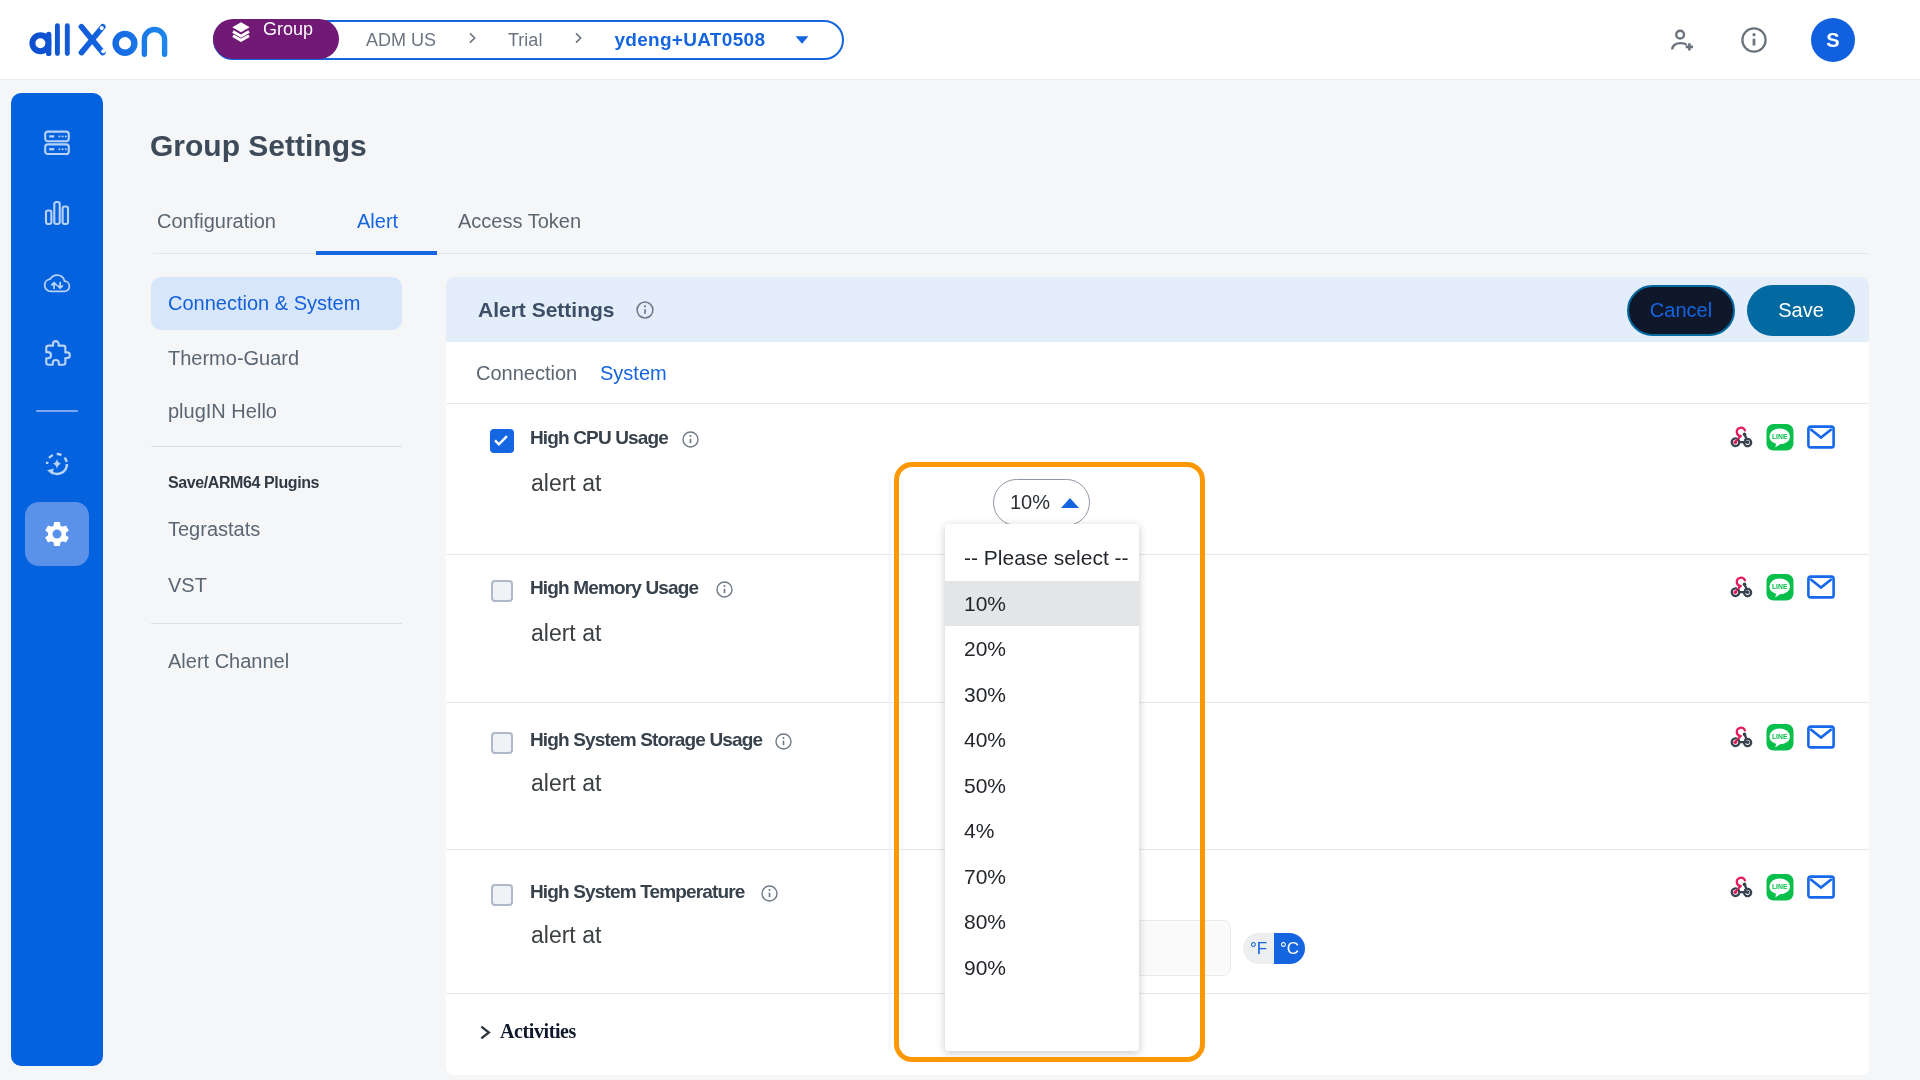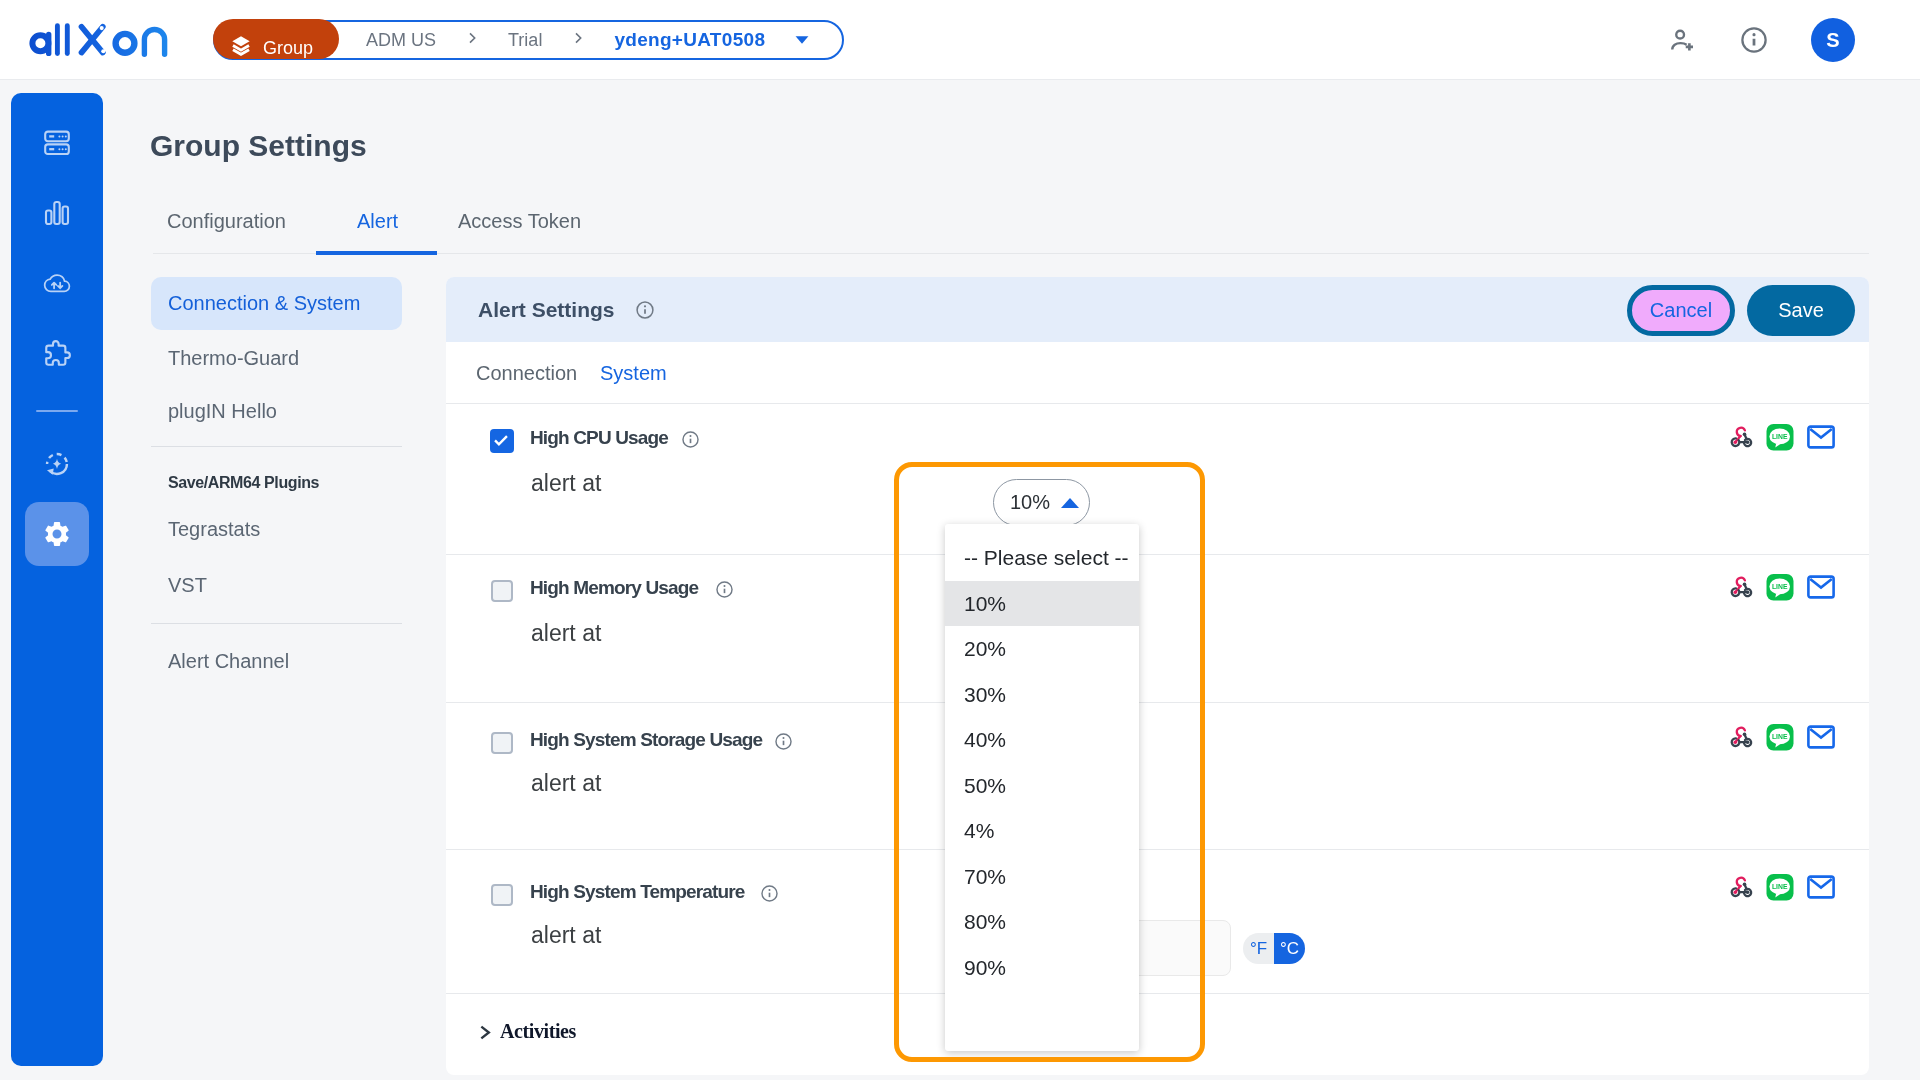--- a/index.html
+++ b/index.html
@@ -4,21 +4,21 @@
 <style>
   * { margin:0; padding:0; box-sizing:border-box; }
   html,body { width:1920px; height:1080px; overflow:hidden; }
   body { font-family:"Liberation Sans", sans-serif; background:#f5f6f8; color:#3c4043; }
   #app { position:relative; width:1920px; height:1080px; }
   .abs { position:absolute; }
 
   
   #header { position:absolute; left:0; top:0; width:1920px; height:80px; background:#fff; border-bottom:1px solid #e9ebee; }
   #crumbwrap { position:absolute; left:213px; top:20px; height:40px; border:2px solid #1565e0; border-radius:20px; background:#fff; display:flex; align-items:center; }
-  #grouppill { display:flex; align-items:flex-end; gap:9px; background:#c2410c; color:#fff; height:40px; margin:-2px 0 0 -2px; border-radius:20px; padding:0 26px 0 15px; font-size:18px; }
+  #grouppill { display:flex; align-items:flex-start; gap:9px; background:#701a75; color:#fff; height:40px; margin:-2px 0 0 -2px; border-radius:20px; padding:0 26px 0 15px; font-size:18px; }
   .crumbtxt { font-size:18px; color:#6b7480; }
   .crumbsep { margin:0 28px; }
   #crumbactive { font-size:19px; font-weight:bold; color:#1565e0; letter-spacing:0.3px; }
   #hdricons { position:absolute; right:65px; top:0; height:80px; display:flex; align-items:center; gap:42px; }
   #avatar { width:44px; height:44px; border-radius:50%; background:#1160e0; color:#fff; font-weight:bold; font-size:20px; display:flex; align-items:center; justify-content:center; }
 
   
   #sidebar { position:absolute; left:11px; top:93px; width:92px; height:973px; background:#0562df; border-radius:10px; }
   .snav { position:absolute; left:0; width:92px; display:flex; justify-content:center; }
   #geartile { position:absolute; left:14px; top:409px; width:64px; height:64px; background:#5b92e9; border-radius:14px; display:flex; align-items:center; justify-content:center; }
@@ -32,21 +32,21 @@
   #subactive { position:absolute; left:151px; top:277px; width:251px; height:53px; background:#d7e6fb; border-radius:10px; color:#1460d9; font-size:20px; line-height:53px; padding-left:17px; }
   .subitem { position:absolute; left:168px; font-size:20px; color:#5b6673; line-height:22px; }
   .subdiv { position:absolute; left:151px; width:251px; height:1px; background:#dcdfe4; }
   #subhead { position:absolute; left:168px; top:474px; font-size:16px; font-weight:bold; color:#2f3a45; letter-spacing:-0.4px; }
 
   
   #panel { position:absolute; left:446px; top:277px; width:1423px; height:798px; background:#fff; border-radius:8px; }
   #panelband { position:absolute; left:446px; top:277px; width:1423px; height:65px; background:#e4edfa; border-radius:8px 8px 0 0; }
   #paneltitle { position:absolute; left:478px; top:298px; font-size:21px; font-weight:bold; color:#3d4f66; }
   .btn { position:absolute; top:285px; height:51px; border-radius:26px; font-size:20px; display:flex; align-items:center; justify-content:center; }
-  #btncancel { left:1627px; width:108px; background:#f0abfc; border:5px solid #0369a1; color:#1565e0; }
+  #btncancel { left:1627px; width:108px; background:#0f172a; border:2px solid #0369a1; color:#1565e0; }
   #btnsave { left:1747px; width:108px; background:#0369a1; color:#fff; }
 
   .innertab { position:absolute; top:362px; font-size:20px; }
   #rowline0 { top:403px; }
   .rowline { position:absolute; left:446px; width:1423px; height:1px; background:#e7e9ec; }
   .rowtitle { position:absolute; font-size:19px; font-weight:bold; color:#37424d; letter-spacing:-0.85px; line-height:23px; }
   .alertat { position:absolute; left:531px; font-size:23px; color:#3c4043; line-height:23px; }
   .cb { position:absolute; left:491px; width:22px; height:22px; border-radius:4px; }
   .cb.on { left:490px; width:24px; height:24px; }
   .cb.off { background:#f0f3f6; border:2px solid #aeb8c6; }
@@ -173,21 +173,21 @@
       </svg>
     </div>
     <div id="geartile">
       <svg width="30" height="30" viewBox="0 0 24 24" fill="#fff">
           <path d="M19.14 12.94c.04-.3.06-.61.06-.94 0-.32-.02-.64-.07-.94l2.03-1.58c.18-.14.23-.41.12-.61l-1.92-3.32c-.12-.22-.37-.29-.59-.22l-2.39.96c-.5-.38-1.03-.7-1.62-.94l-.36-2.54c-.04-.24-.24-.41-.48-.41h-3.84c-.24 0-.43.17-.47.41l-.36 2.54c-.59.24-1.13.57-1.62.94l-2.39-.96c-.22-.08-.47 0-.59.22L2.74 8.87c-.12.21-.08.47.12.61l2.03 1.58c-.05.3-.09.63-.09.94s.02.64.07.94l-2.03 1.58c-.18.14-.23.41-.12.61l1.92 3.32c.12.22.37.29.59.22l2.39-.96c.5.38 1.03.7 1.62.94l.36 2.54c.05.24.24.41.48.41h3.84c.24 0 .44-.17.47-.41l.36-2.54c.59-.24 1.13-.56 1.62-.94l2.39.96c.22.08.47 0 .59-.22l1.92-3.32c.12-.22.07-.47-.12-.61l-2.01-1.58zM12 15.6c-1.98 0-3.6-1.62-3.6-3.6s1.62-3.6 3.6-3.6 3.6 1.62 3.6 3.6-1.62 3.6-3.6 3.6z"></path>
         </svg>
     </div>
   </div>
 
   <div id="pagetitle">Group Settings</div>
-  <div class="toptab" style="left:167px;">Configuration</div>
+  <div class="toptab" style="left:157px;">Configuration</div>
   <div class="toptab" style="left:357px; color:#1565e0;">Alert</div>
   <div class="toptab" style="left:458px;">Access Token</div>
   <div id="tabline"></div>
   <div id="tabunderline"></div>
 
   <div id="subactive">Connection &amp; System</div>
   <div class="subitem" style="top:347px;">Thermo-Guard</div>
   <div class="subitem" style="top:400px;">plugIN Hello</div>
   <div class="subdiv" style="top:446px;"></div>
   <div id="subhead">Save/ARM64 Plugins</div>

